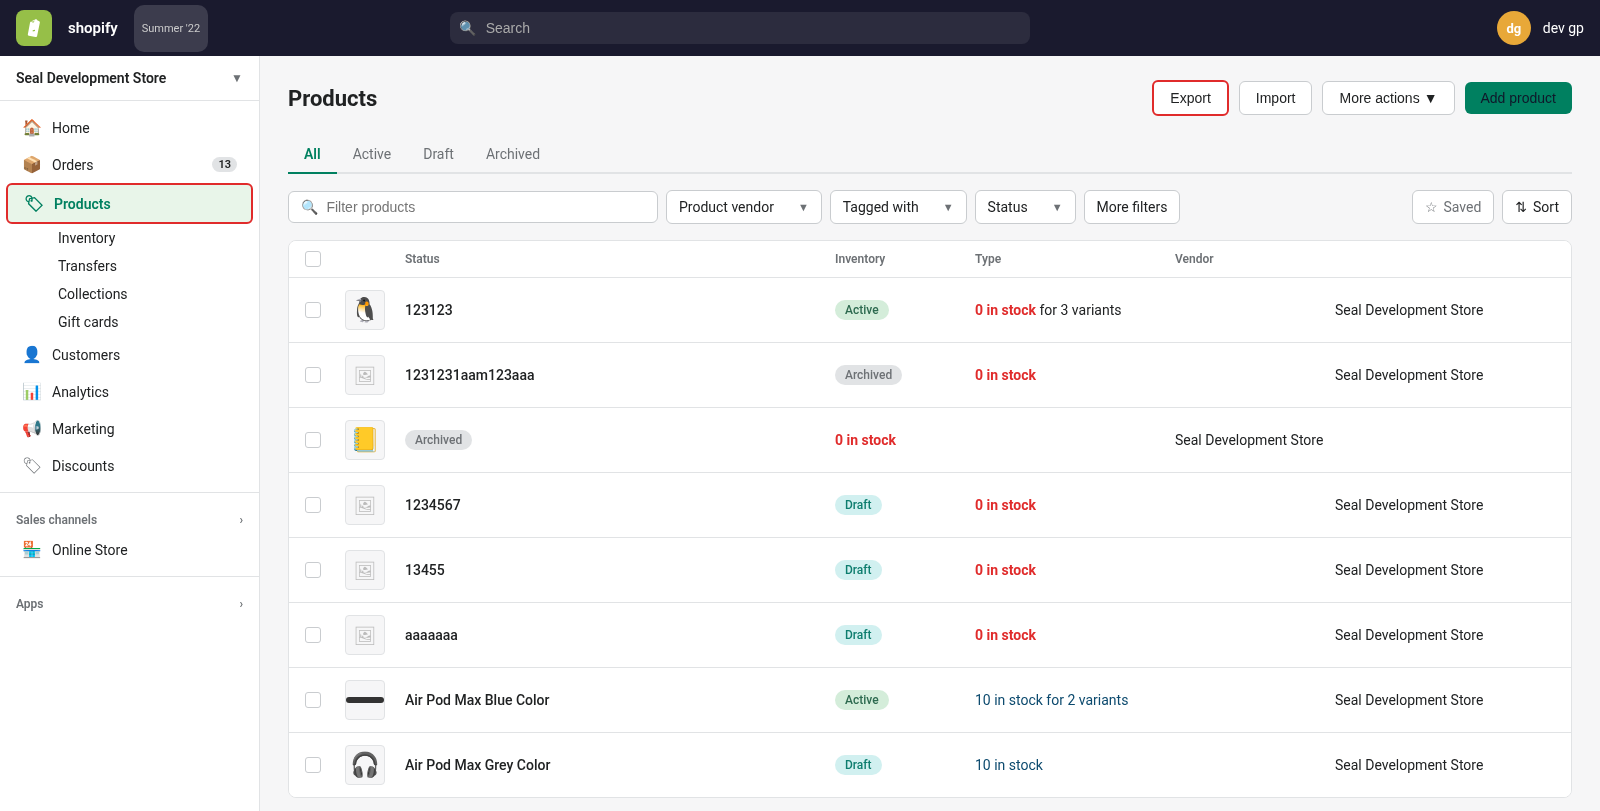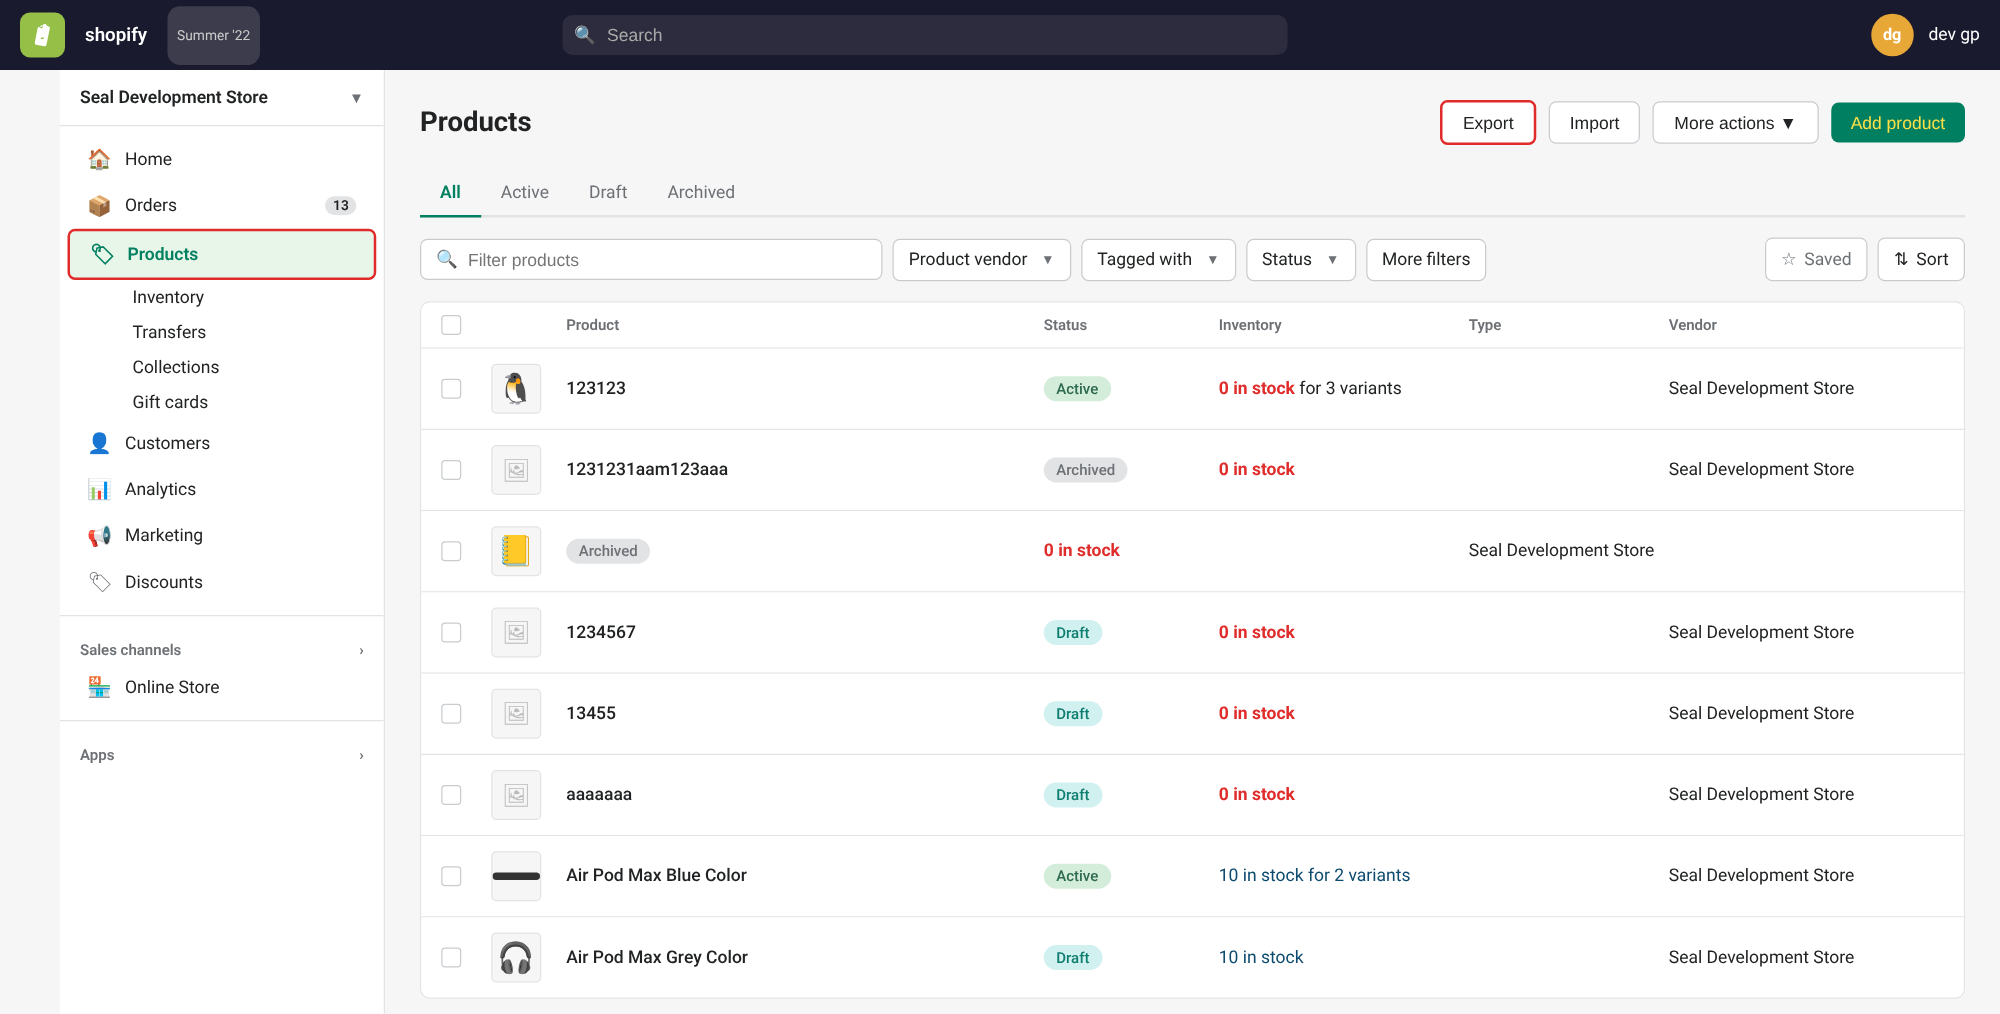--- a/index.html
+++ b/index.html
@@ -14,21 +14,21 @@
     .summer-badge { background: rgba(255,255,255,0.15); color: #ccc; font-size: 11px; padding: 17px 8px; border-radius: 10px; }
     .search-bar { flex: 1; max-width: 580px; margin: 0 auto; position: relative; }
     .search-bar input { width: 100%; padding: 8px 12px 8px 36px; border-radius: 8px; border: none; background: #2c2c3e; color: #fff; font-size: 14px; outline: none; }
     .search-bar input::placeholder { color: #aaa; }
     .search-icon-top { position: absolute; left: 10px; top: 50%; transform: translateY(-50%); color: #aaa; font-size: 14px; }
     .topbar-right { display: flex; align-items: center; gap: 12px; margin-left: auto; }
     .avatar { width: 34px; height: 34px; border-radius: 50%; background: #e8a838; display: flex; align-items: center; justify-content: center; color: #fff; font-weight: 700; font-size: 13px; }
     .user-name { color: #fff; font-size: 14px; }
 
     
-    .layout { display: flex; height: calc(100vh - 56px); margin-left: 48px; }
+    .layout { display: flex; height: calc(100vh - 56px); }
 
     
     .sidebar { width: 260px; background: #fff; border-right: 1px solid #e1e3e5; overflow-y: auto; flex-shrink: 0; }
     .store-selector { display: flex; align-items: center; justify-content: space-between; padding: 14px 16px; border-bottom: 1px solid #e1e3e5; cursor: pointer; }
     .store-name { font-size: 14px; font-weight: 600; }
     .chevron-down { font-size: 12px; color: #6d7175; }
     .sidebar-nav { padding: 8px 0; }
     .nav-item { display: flex; align-items: center; gap: 10px; padding: 9px 16px; cursor: pointer; color: #202223; font-size: 14px; border-radius: 6px; margin: 0 6px; position: relative; }
     .nav-item.active { background: #e8f5e9; color: #008060; font-weight: 600; border: 2px solid #e02b2b; }
     .nav-item.active .nav-icon { color: #008060; }
@@ -41,34 +41,34 @@
     .nav-divider { height: 1px; background: #e1e3e5; margin: 8px 0; }
 
     
     .main { flex: 1; overflow-y: auto; padding: 24px 28px; background: #f6f6f7; }
     .page-header { display: flex; align-items: center; margin-bottom: 20px; }
     .page-title { font-size: 22px; font-weight: 700; flex: 1; }
     .header-actions { display: flex; align-items: center; gap: 10px; }
     .btn { padding: 8px 16px; border-radius: 6px; font-size: 14px; font-weight: 500; cursor: pointer; border: 1px solid transparent; }
     .btn-default { background: #fff; border: 1px solid #c9cccf; color: #202223; }
     .btn-export { background: #fff; border: 2px solid #e02b2b; color: #202223; }
-    .btn-primary { background: #008060; color: #fde047; border: none; }
+    .btn-primary { background: #008060; color: #0f172a; border: none; }
     .btn-more { background: #fff; border: 1px solid #c9cccf; color: #202223; display: flex; align-items: center; gap: 4px; }
 
     
     .tabs { display: flex; border-bottom: 2px solid #e1e3e5; margin-bottom: 16px; gap: 0; }
     .tab { padding: 10px 16px; cursor: pointer; font-size: 14px; color: #6d7175; border-bottom: 2px solid transparent; margin-bottom: -2px; }
     .tab.active { color: #008060; border-bottom: 2px solid #008060; font-weight: 600; }
 
     
     .filters-row { display: flex; align-items: center; gap: 8px; margin-bottom: 0; }
     .filter-search { display: flex; align-items: center; border: 1px solid #c9cccf; border-radius: 6px; background: #fff; padding: 7px 12px; flex: 0 0 auto; width: 370px; gap: 8px; }
     .filter-search input { border: none; outline: none; font-size: 14px; flex: 1; background: transparent; }
     .filter-search-icon { color: #6d7175; font-size: 14px; }
-    .filter-btn { display: flex; align-items: center; gap: 11px; padding: 8px 12px; border: 1px solid #c9cccf; border-radius: 6px; background: #fff; cursor: pointer; font-size: 14px; color: #202223; white-space: nowrap; }
+    .filter-btn { display: flex; align-items: center; gap: 24px; padding: 8px 12px; border: 1px solid #c9cccf; border-radius: 6px; background: #fff; cursor: pointer; font-size: 14px; color: #202223; white-space: nowrap; }
     .filter-btn .chevron { font-size: 11px; color: #6d7175; }
     .spacer { flex: 1; }
     .saved-btn { display: flex; align-items: center; gap: 6px; padding: 8px 12px; border: 1px solid #c9cccf; border-radius: 6px; background: #fff; cursor: pointer; font-size: 14px; color: #6d7175; }
     .sort-btn { display: flex; align-items: center; gap: 6px; padding: 8px 12px; border: 1px solid #c9cccf; border-radius: 6px; background: #fff; cursor: pointer; font-size: 14px; color: #202223; }
 
     
     .products-table { background: #fff; border-radius: 8px; border: 1px solid #e1e3e5; margin-top: 16px; overflow: hidden; }
     .table-header { display: grid; grid-template-columns: 40px 60px 1fr 140px 200px 160px 220px; align-items: center; padding: 10px 16px; border-bottom: 1px solid #e1e3e5; background: #fff; }
     .table-header-cell { font-size: 12px; color: #6d7175; font-weight: 600; text-transform: none; }
     .table-row { display: grid; grid-template-columns: 40px 60px 1fr 140px 200px 160px 220px; align-items: center; padding: 12px 16px; border-bottom: 1px solid #e1e3e5; background: #fff; cursor: pointer; }
@@ -219,21 +219,20 @@
       <div class="sort-btn">
         <span>⇅</span>
         <span>Sort</span>
       </div>
     </div>
 
     <div class="products-table">
       <div class="table-header">
         <div class="checkbox"></div>
         <div></div>
-        <div class="table-header-cell">Product</div>
         <div class="table-header-cell">Status</div>
         <div class="table-header-cell">Inventory</div>
         <div class="table-header-cell">Type</div>
         <div class="table-header-cell">Vendor</div>
       </div>
 
       <div class="table-row">
         <div class="checkbox"></div>
         <div class="product-thumb">
             <span>🐧</span>

